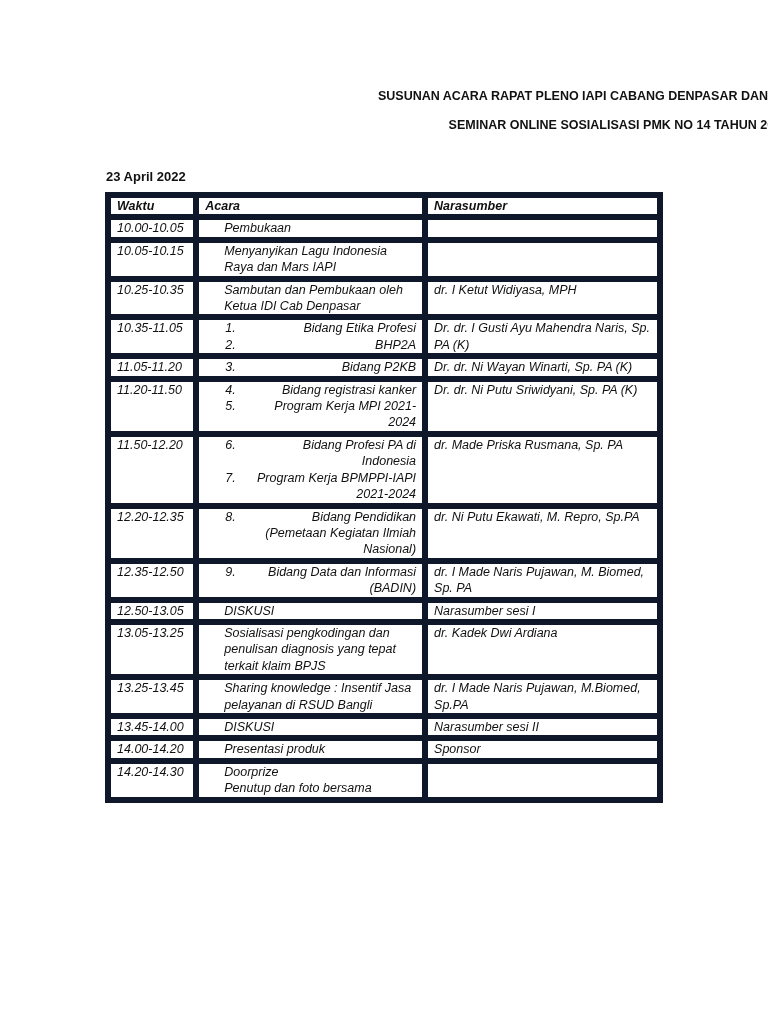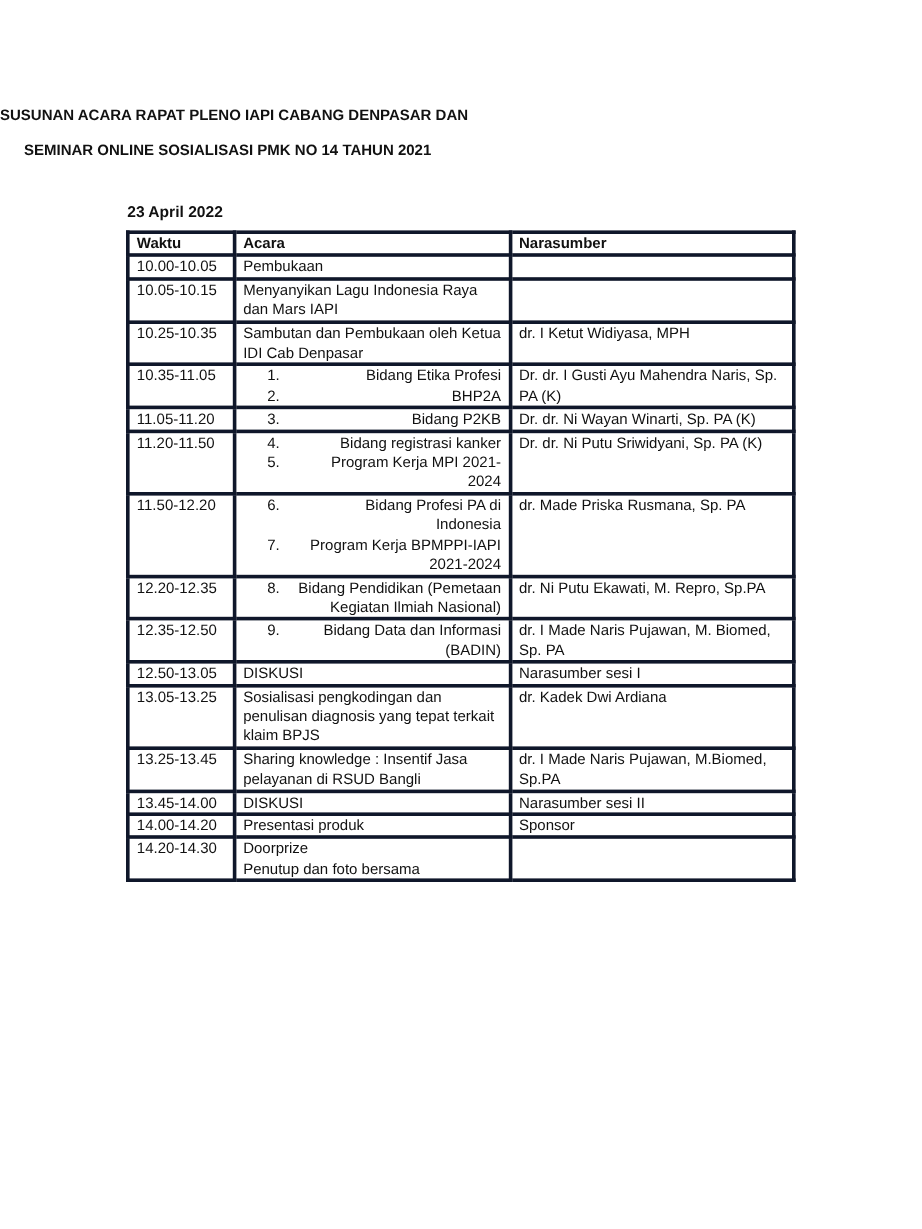--- a/index.html
+++ b/index.html
@@ -2,45 +2,45 @@
 <html><head>
 <meta charset="utf-8">
 <style>
   html, body { margin: 0; padding: 0; }
   body {
     width: 768px; height: 1024px; background: #ffffff;
     font-family: "Liberation Sans", sans-serif; color: #111;
     position: relative; overflow: hidden;
   }
   .title {
-    position: absolute; left: 0; width: 768px; text-align: left;
+    position: absolute; left: 0; width: 768px; text-align: right;
     font-weight: bold; font-size: 12.5px; letter-spacing: 0;
   }
   #t1 { top: 89px; }
   #t2 { top: 118px; padding-left: 20px; }
   .date {
     position: absolute; left: 106px; top: 169px;
     font-weight: bold; font-size: 13px;
   }
   table {
     position: absolute; left: 105px; top: 192px; width: 558px;
     border-collapse: collapse; font-size: 12.5px; line-height: 16.4px;
   }
   td, th {
-    border: 3px solid #0f172a; vertical-align: top; padding: 0 6px;
-    text-align: left; font-weight: normal;
+    border: 6px solid #0f172a; vertical-align: top; padding: 0 6px;
+    text-align: left; font-weight: normal; font-style: italic;
   }
   th { font-weight: bold; }
   col.c1 { width: 89px; }
   col.c2 { width: 231px; }
   col.c3 { width: 238px; }
   .item { display: flex; padding-left: 20px; }
   .item .num { width: 26px; flex: none; }
   .item .txt { flex: 1; text-align: right; }
-  .acara-plain { display: block; }
+  .acara-plain { display: block; margin-left: 19px; }
 </style>
 </head>
 <body>
 
 <div id="t1" class="title">SUSUNAN ACARA RAPAT PLENO IAPI CABANG DENPASAR DAN</div>
 <div id="t2" class="title">SEMINAR ONLINE SOSIALISASI PMK NO 14 TAHUN 2021</div>
 <div class="date">23 April 2022</div>
 
 <table>
   <colgroup>

